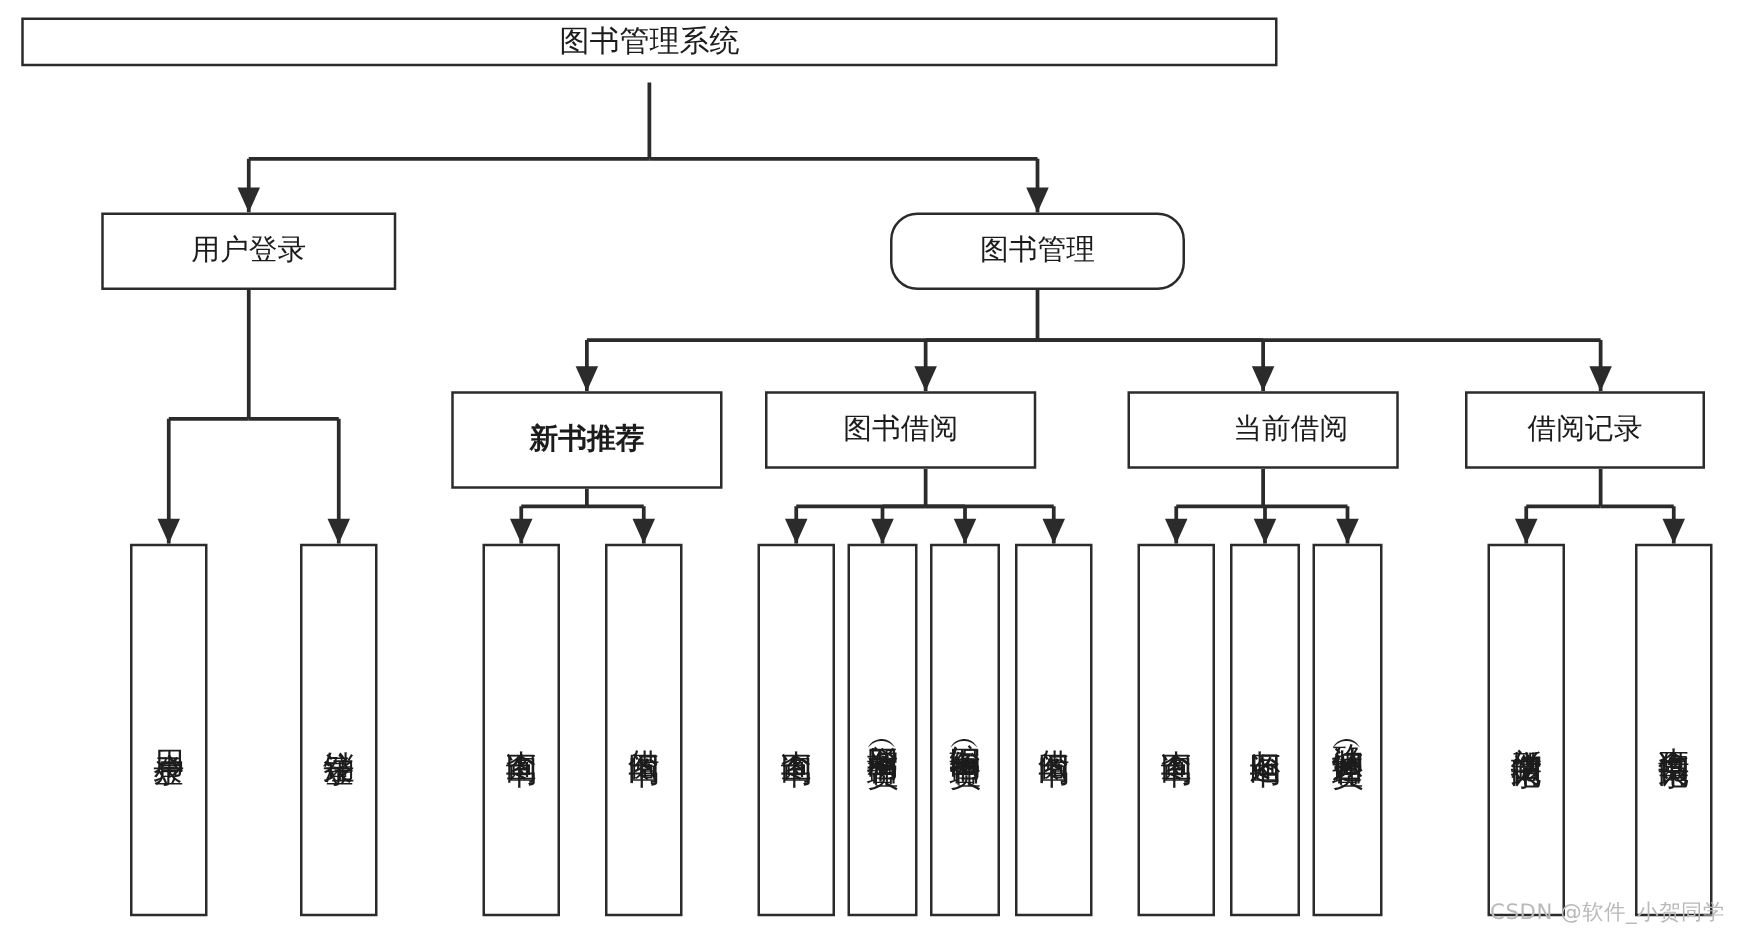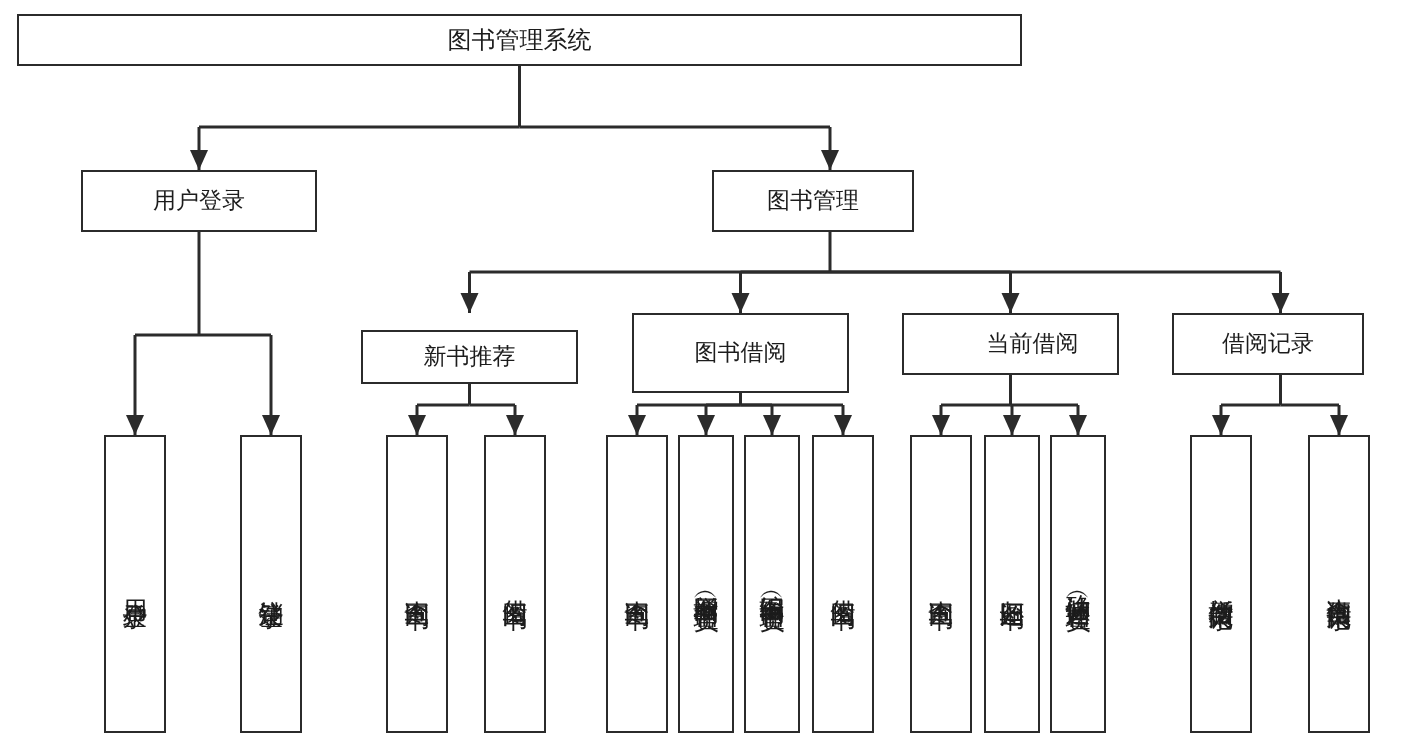--- a/index.html
+++ b/index.html
@@ -130,33 +130,33 @@
       <polygon points="1069,415 1087,415 1078,435" fill="#2b2b2b"></polygon>
       <line x1="1280.5" y1="375" x2="1280.5" y2="405" stroke="#2b2b2b" stroke-width="3"></line>
       <line x1="1280.5" y1="405" x2="1221" y2="405" stroke="#2b2b2b" stroke-width="3"></line>
       <line x1="1221" y1="405" x2="1221" y2="435" stroke="#2b2b2b" stroke-width="3"></line>
       <polygon points="1212,415 1230,415 1221,435" fill="#2b2b2b"></polygon>
       <line x1="1280.5" y1="405" x2="1339" y2="405" stroke="#2b2b2b" stroke-width="3"></line>
       <line x1="1339" y1="405" x2="1339" y2="435" stroke="#2b2b2b" stroke-width="3"></line>
       <polygon points="1330,415 1348,415 1339,435" fill="#2b2b2b"></polygon>
     </svg>
   <div id="nodes">
-      <div class="node horiz root" style="left: 17px; top: 14px; width: 1005px; height: 52px; border-color: rgb(43, 43, 43);">
+      <div class="node horiz root" style="left: 17px; top: 14px; width: 1005px; height: 39px; border-color: rgb(43, 43, 43);">
         <div class="node-label" style="color: rgb(28, 28, 28);">图书管理系统</div>
       </div>
       <div class="node horiz" style="left: 81px; top: 170px; width: 236px; height: 62px; border-color: rgb(43, 43, 43);">
         <div class="node-label" style="color: rgb(28, 28, 28);">用户登录</div>
       </div>
-      <div class="node horiz" style="left: 712px; top: 170px; width: 202px; height: 62px; border-color: rgb(43, 43, 43);">
+      <div class="node horiz" style="left: 712px; top: 170px; width: 236px; height: 62px; border-color: rgb(43, 43, 43); border-radius: 22px;">
         <div class="node-label" style="color: rgb(28, 28, 28);">图书管理</div>
       </div>
-      <div class="node horiz" style="left: 361px; top: 330px; width: 217px; height: 54px; border-color: rgb(43, 43, 43);">
+      <div class="node horiz" style="left: 361px; top: 313px; width: 217px; height: 78px; border-color: rgb(43, 43, 43); font-weight: bold;">
         <div class="node-label" style="color: rgb(28, 28, 28);">新书推荐</div>
       </div>
-      <div class="node horiz" style="left: 632px; top: 313px; width: 217px; height: 80px; border-color: rgb(43, 43, 43); align-items: center;">
+      <div class="node horiz" style="left: 612px; top: 313px; width: 217px; height: 62px; border-color: rgb(43, 43, 43); align-items: center;">
         <div class="node-label" style="color: rgb(28, 28, 28);">图书借阅</div>
       </div>
       <div class="node horiz" style="left: 902px; top: 313px; width: 217px; height: 62px; border-color: rgb(43, 43, 43); padding-left: 48px;">
         <div class="node-label" style="color: rgb(28, 28, 28);">当前借阅</div>
       </div>
       <div class="node horiz" style="left: 1172px; top: 313px; width: 192px; height: 62px; border-color: rgb(43, 43, 43);">
         <div class="node-label" style="color: rgb(28, 28, 28);">借阅记录</div>
       </div>
       <div class="node vert" style="left: 104px; top: 435px; width: 62px; height: 298px; border-color: rgb(43, 43, 43);">
         <div class="node-label" style="color: rgb(28, 28, 28);">用户登录</div>
@@ -191,13 +191,14 @@
       <div class="node vert" style="left: 1050px; top: 435px; width: 56px; height: 298px; border-color: rgb(43, 43, 43);">
         <div class="node-label" style="color: rgb(28, 28, 28);">确认归还（管理员）</div>
       </div>
       <div class="node vert" style="left: 1190px; top: 435px; width: 62px; height: 298px; border-color: rgb(43, 43, 43);">
         <div class="node-label" style="color: rgb(28, 28, 28);">新增借阅记录</div>
       </div>
       <div class="node vert" style="left: 1308px; top: 435px; width: 62px; height: 298px; border-color: rgb(43, 43, 43);">
         <div class="node-label" style="color: rgb(28, 28, 28);">查询借阅记录</div>
       </div>
     </div>
+  <div class="watermark" style="left: 1192px; top: 718px; color: rgb(185, 185, 185);">CSDN @软件_小贺同学</div>
 </div>
 
 </body></html>

